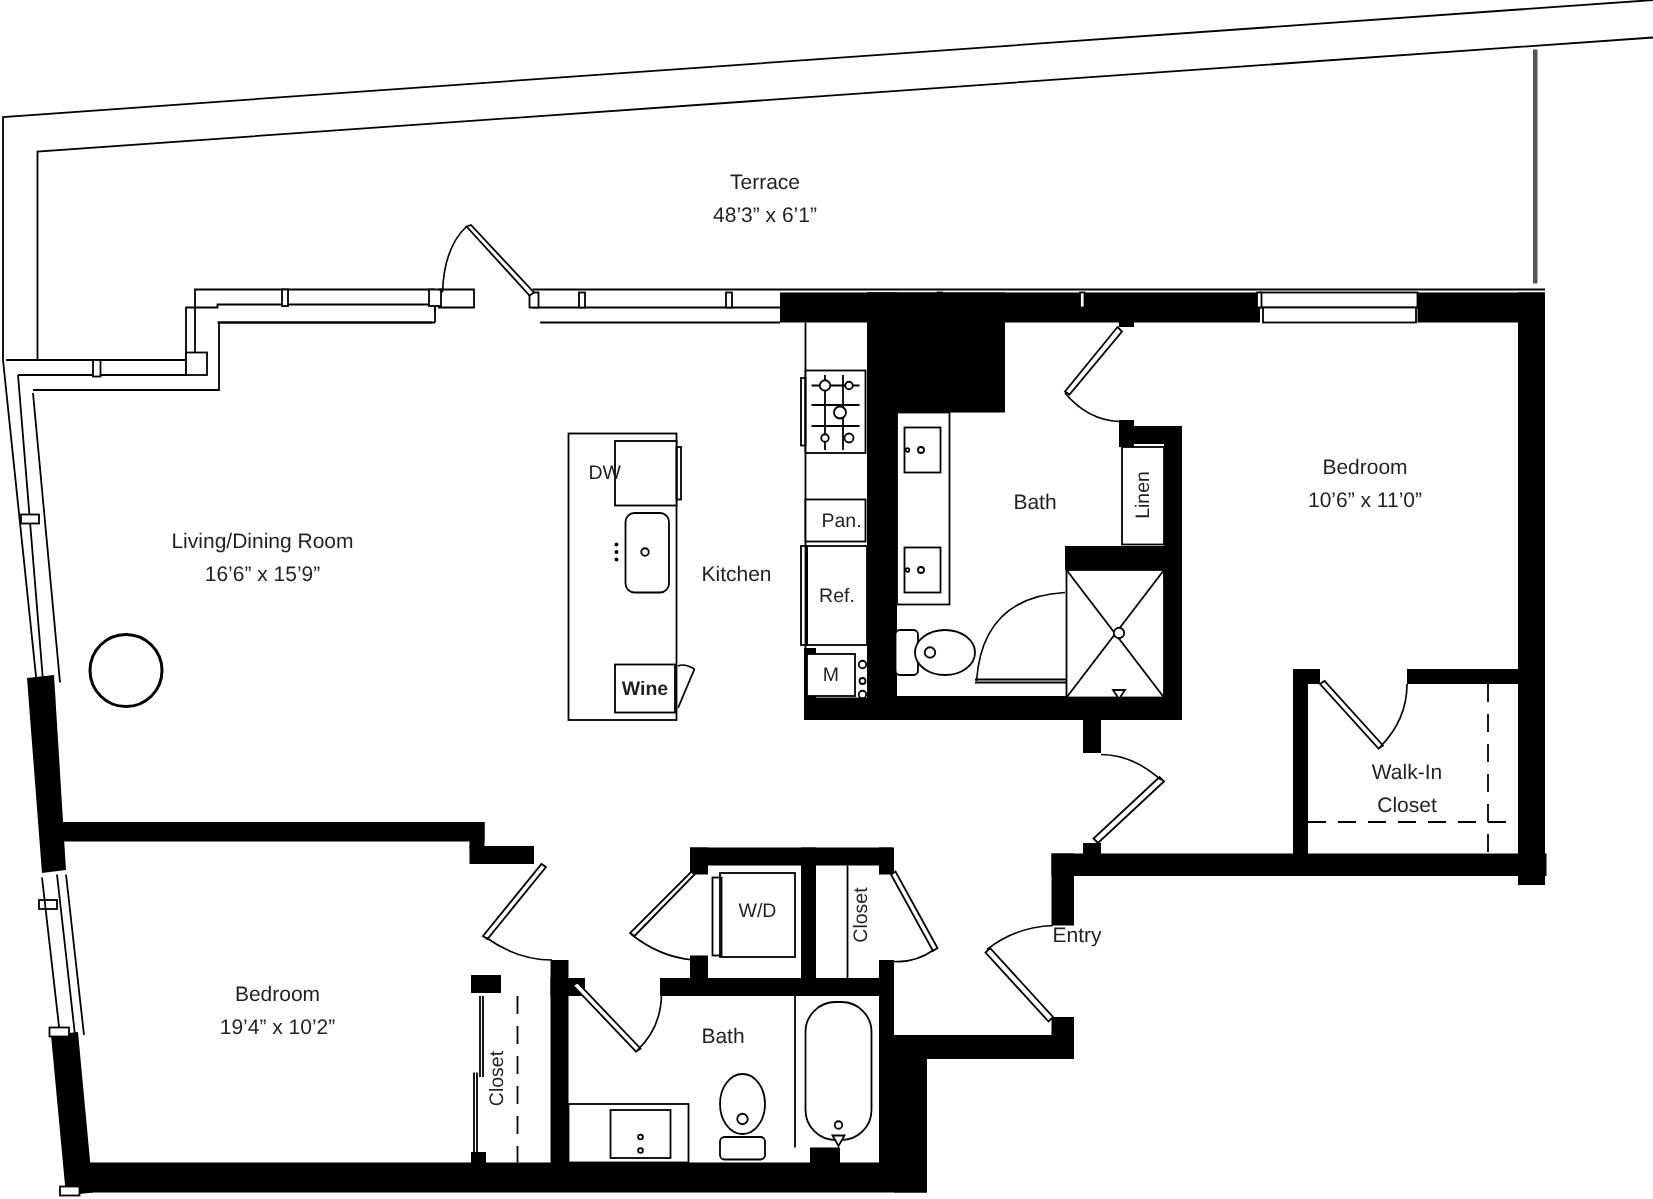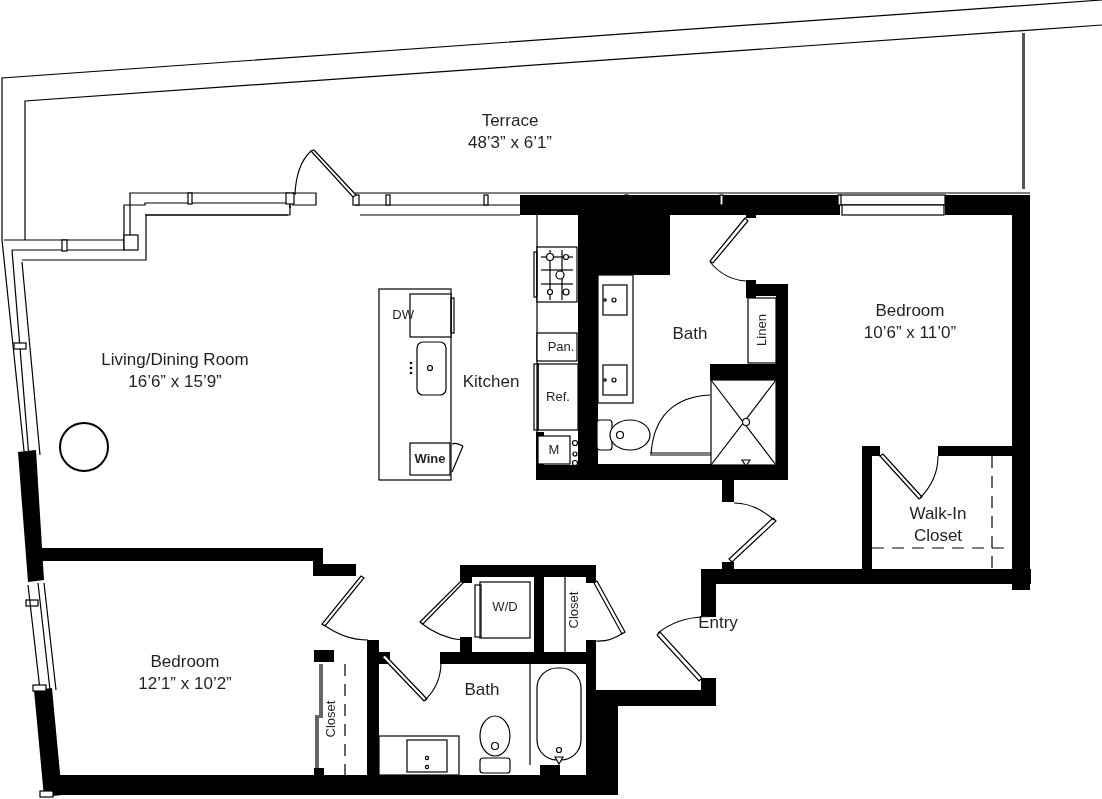--- a/index.html
+++ b/index.html
@@ -4,21 +4,21 @@
 <style>
   html, body { margin: 0; padding: 0; background: #ffffff; }
   body { width: 1102px; height: 799px; overflow: hidden; position: relative; font-family: "Liberation Sans", sans-serif; }
   #plan { position: absolute; left: 0; top: 0; width: 1102px; height: 799px; }
   .wall { fill: #000; }
   .thin { fill: none; stroke: #000; stroke-width: 1.2; }
   .fix { fill: #fff; stroke: #000; stroke-width: 1.2; }
   .door-leaf { fill: #fff; stroke: #000; stroke-width: 1.2; }
   .swing { fill: none; stroke: #000; stroke-width: 1.1; }
   .dash { fill: none; stroke: #000; stroke-width: 1.2; stroke-dasharray: 12 8; }
-  .lbl { position: absolute; color: #231f20; font-size: 17px; text-align: center; line-height: 22px; white-space: nowrap; }
+  .lbl { position: absolute; color: #231f20; font-size: 14px; text-align: center; line-height: 22px; white-space: nowrap; }
   .lbl-sm { position: absolute; color: #231f20; font-size: 13px; text-align: center; line-height: 16px; white-space: nowrap; }
   .rot { transform: rotate(-90deg); transform-origin: center center; }
 </style>
 </head>
 <body>
 
 <svg id="plan" viewBox="0 0 1102 799" xmlns="http://www.w3.org/2000/svg">
 
   <g>
     <polyline class="thin" points="2,240 2,78 1102,0"></polyline>
@@ -272,21 +272,21 @@
   <div>10’6” x 11’0”</div>
 </div>
 
 <div class="lbl" style="left:893px;top:503px;width:90px;">
   <div>Walk-In</div>
   <div>Closet</div>
 </div>
 
 <div class="lbl" style="left:110px;top:651px;width:150px;">
   <div>Bedroom</div>
-  <div>12’1” x 10’2”</div>
+  <div>19’4” x 10’2”</div>
 </div>
 
 <div class="lbl" style="left:452px;top:679px;width:60px;">Bath</div>
 
 <div class="lbl" style="left:688px;top:612px;width:60px;">Entry</div>
 
 <div class="lbl-sm" style="left:392px;top:307px;width:22px;text-align:right;">DW</div>
 <div class="lbl-sm" style="left:537px;top:339px;width:48px;">Pan.</div>
 <div class="lbl-sm" style="left:538px;top:389px;width:40px;">Ref.</div>
 <div class="lbl-sm" style="left:538px;top:442px;width:32px;">M</div>

